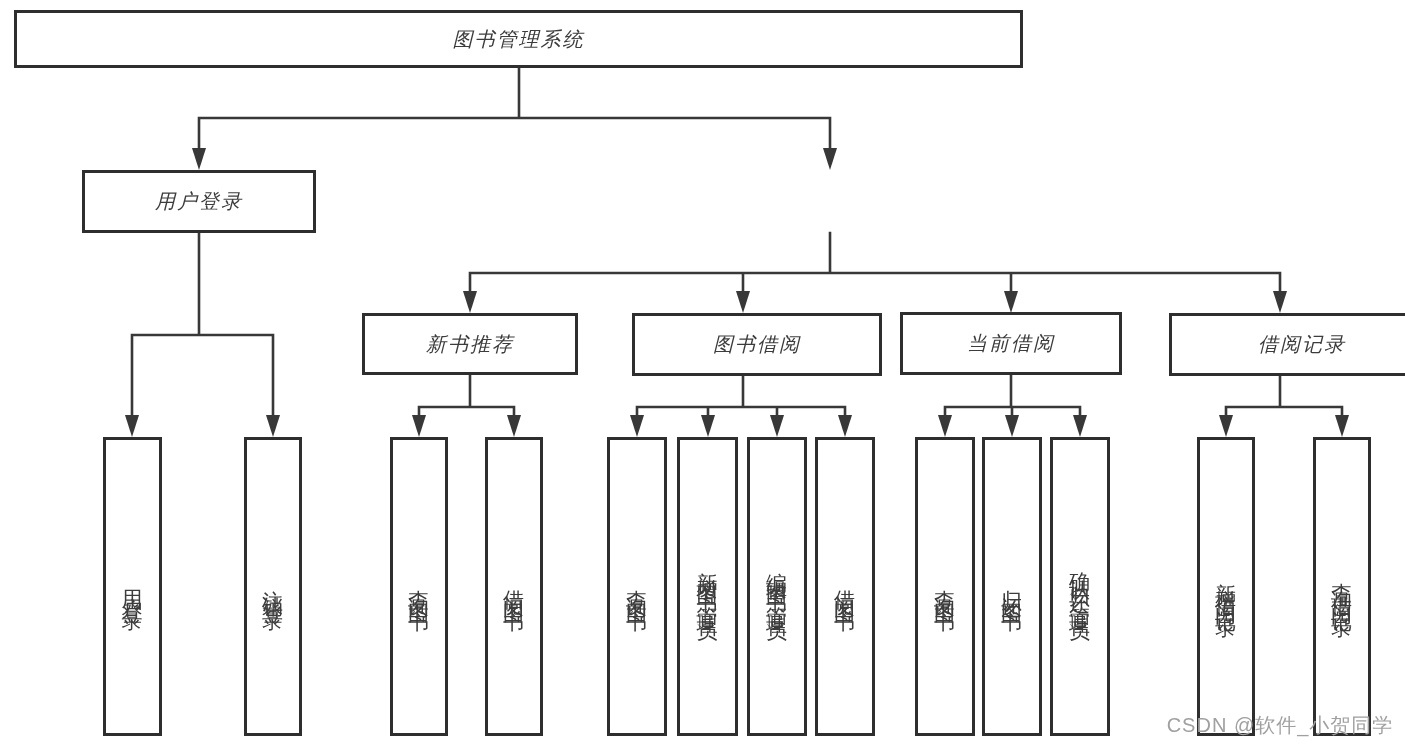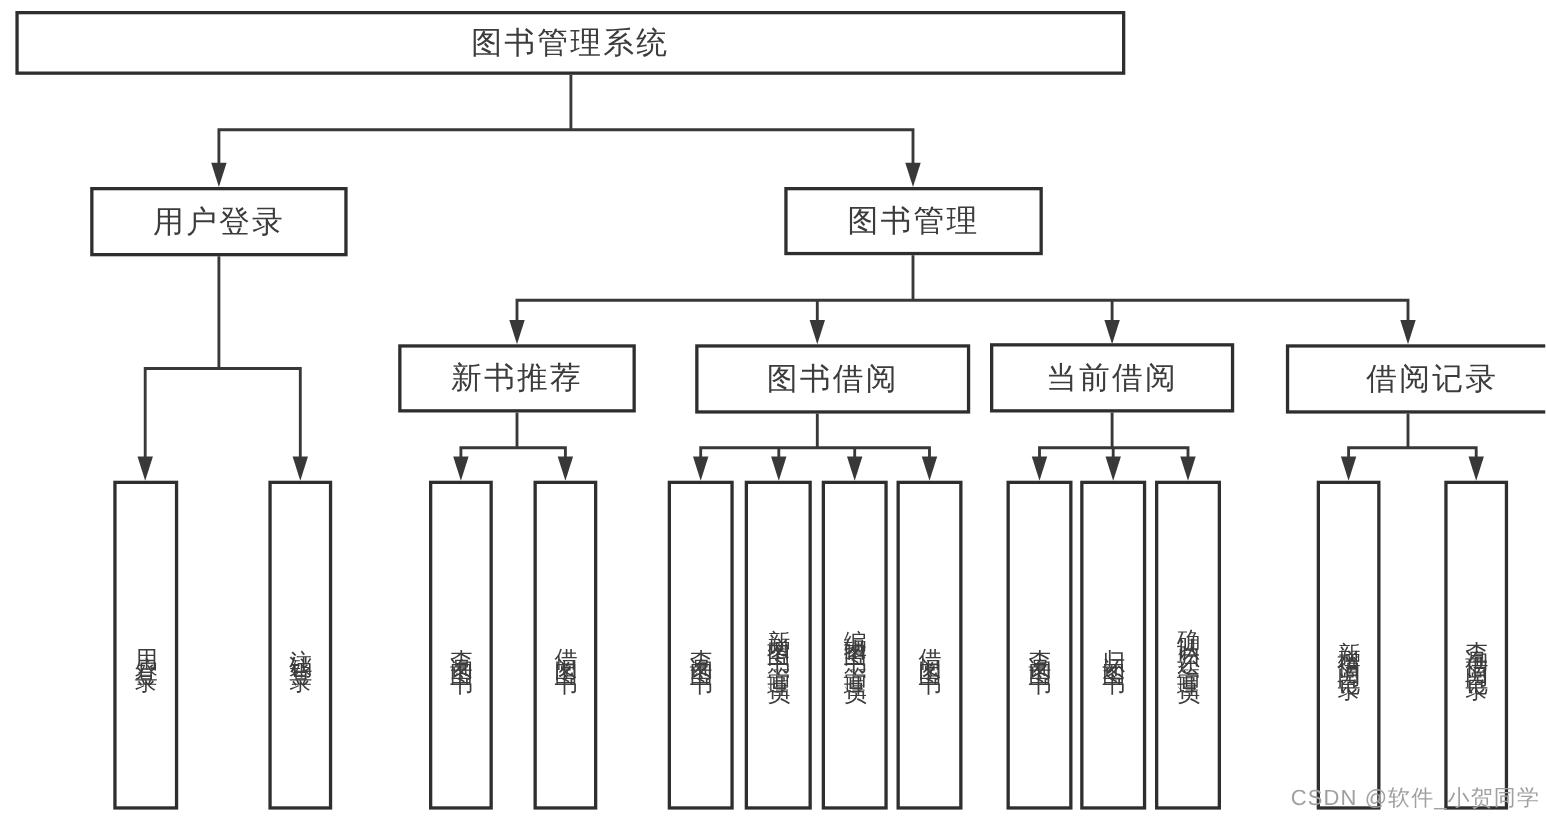--- a/index.html
+++ b/index.html
@@ -6,29 +6,29 @@
   .stage{
     position:relative;width:1405px;height:747px;background:#ffffff;
     font-family:"Liberation Sans",sans-serif;overflow:hidden;
   }
   .connectors{position:absolute;left:0;top:0;width:1405px;height:747px;}
   .box{
     position:absolute;box-sizing:border-box;background:#ffffff;
     border:3px solid #2e2e2e;display:flex;align-items:center;justify-content:center;
     color:#3c3c3c;
   }
-  .h{font-size:28px;letter-spacing:2px;white-space:nowrap;}
+  .h{font-size:20px;letter-spacing:2px;white-space:nowrap;font-style:italic;}
   .v .vtext{
     writing-mode:vertical-rl;text-orientation:mixed;
     font-size:21px;letter-spacing:7px;line-height:1;white-space:nowrap;
   }
   .watermark{
     position:absolute;left:1160px;top:712px;width:240px;
     font-size:20px;color:#a0a0a0;letter-spacing:1px;white-space:nowrap;
-    text-align:right;
+    text-align:center;
   }
 </style>
 </head>
 <body>
 
 <div class="stage">
 
   <svg class="connectors" viewBox="0 0 1405 747">
     <defs>
       <polygon id="ah" points="-7,-22 7,-22 0,0" fill="#383838"></polygon>
@@ -63,23 +63,20 @@
       <use href="#ah" x="1342" y="437"></use>
     </g>
   </svg>
 
   <div class="box h" style="left:14px;top:10px;width:1009px;height:58px">
     <span>图书管理系统</span>
   </div>
 
   <div class="box h" style="left:82px;top:170px;width:234px;height:63px">
     <span>用户登录</span>
-  </div>
-  <div class="box h" style="left:713px;top:170px;width:235px;height:62px">
-    <span>图书管理</span>
   </div>
 
   <div class="box h" style="left:362px;top:313px;width:216px;height:62px">
     <span>新书推荐</span>
   </div>
   <div class="box h" style="left:632px;top:313px;width:250px;height:63px">
     <span>图书借阅</span>
   </div>
   <div class="box h" style="left:900px;top:312px;width:222px;height:63px">
     <span>当前借阅</span>

